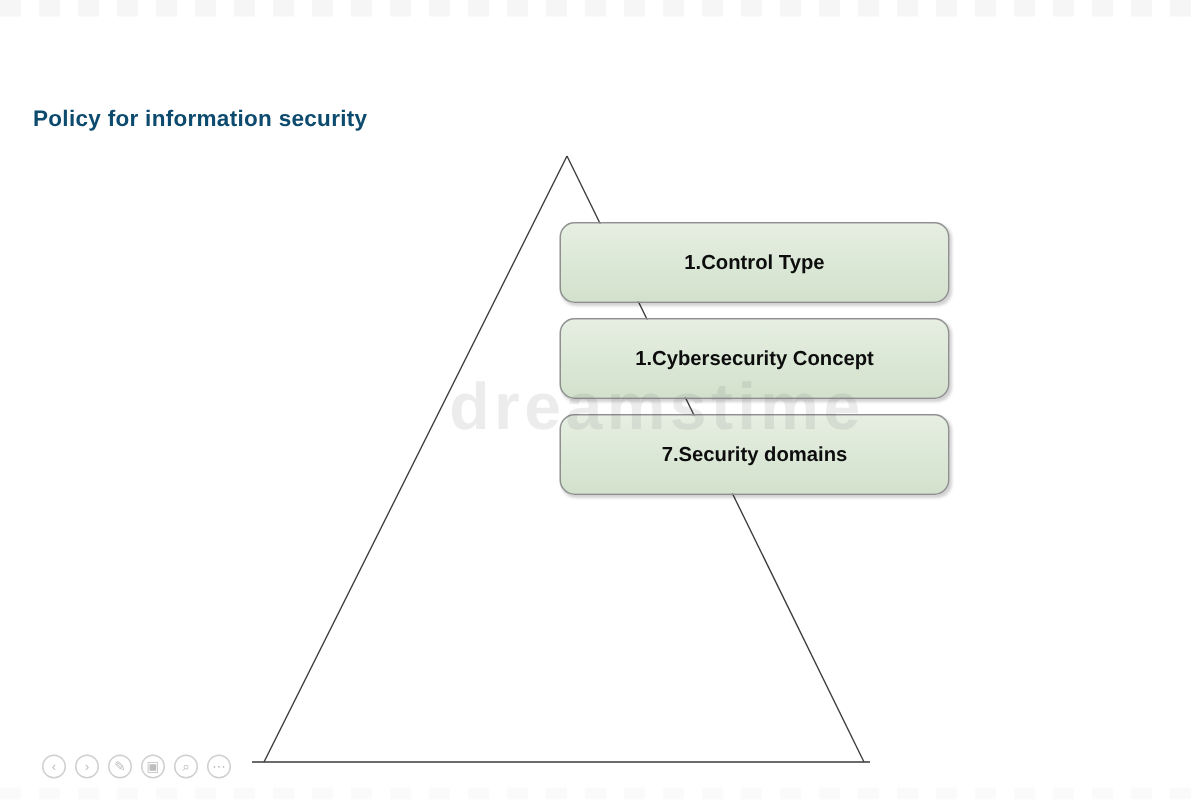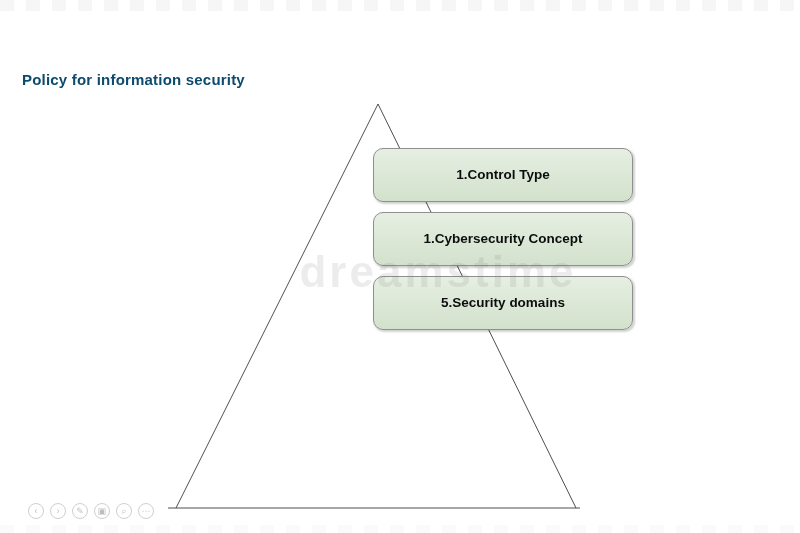--- a/index.html
+++ b/index.html
@@ -112,21 +112,21 @@
   </svg>
 
   <div class="boxes">
     <div class="level-box">
       <span>1.Control Type</span>
     </div>
     <div class="level-box">
       <span>1.Cybersecurity Concept</span>
     </div>
     <div class="level-box">
-      <span>5.Security domains</span>
+      <span>7.Security domains</span>
     </div>
   </div>
 
   <div class="watermark">dreamstime</div>
 
   <div class="controls">
     <div class="ctrl">
       <span>‹</span>
     </div>
     <div class="ctrl">

